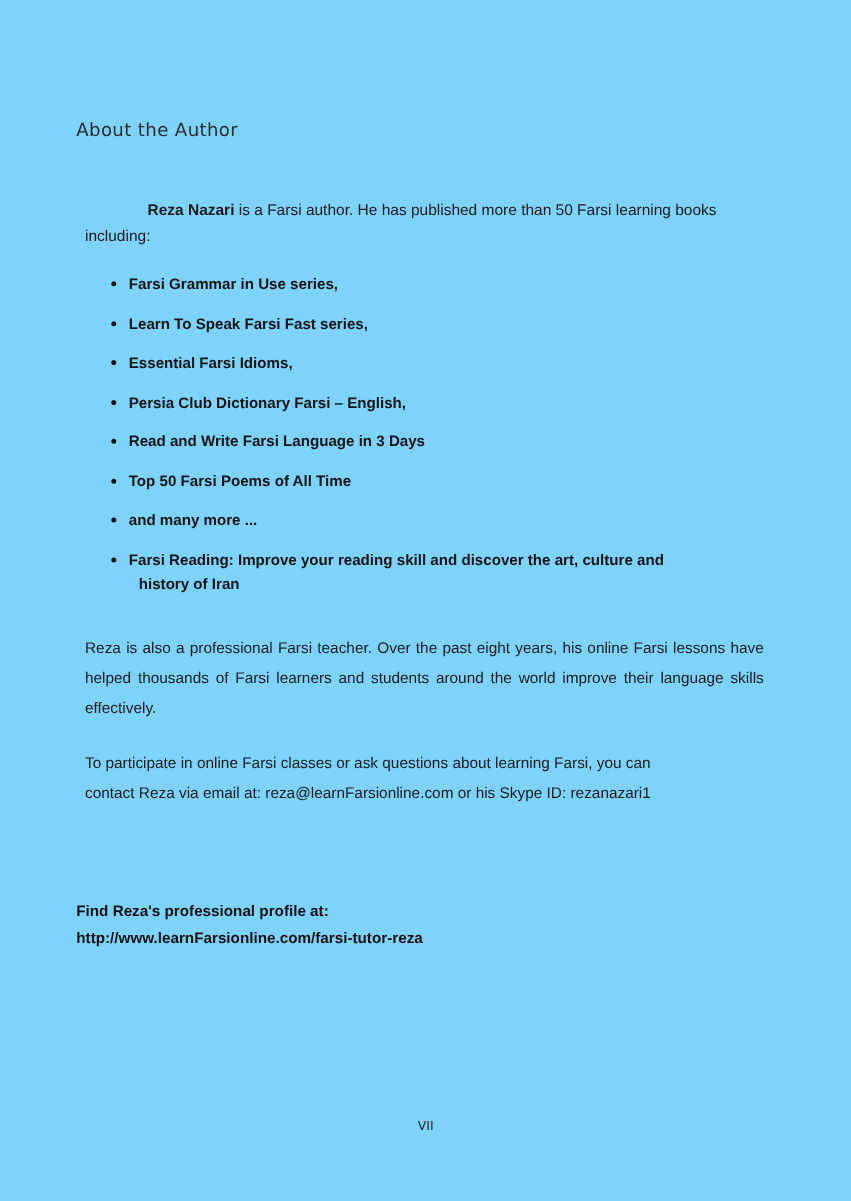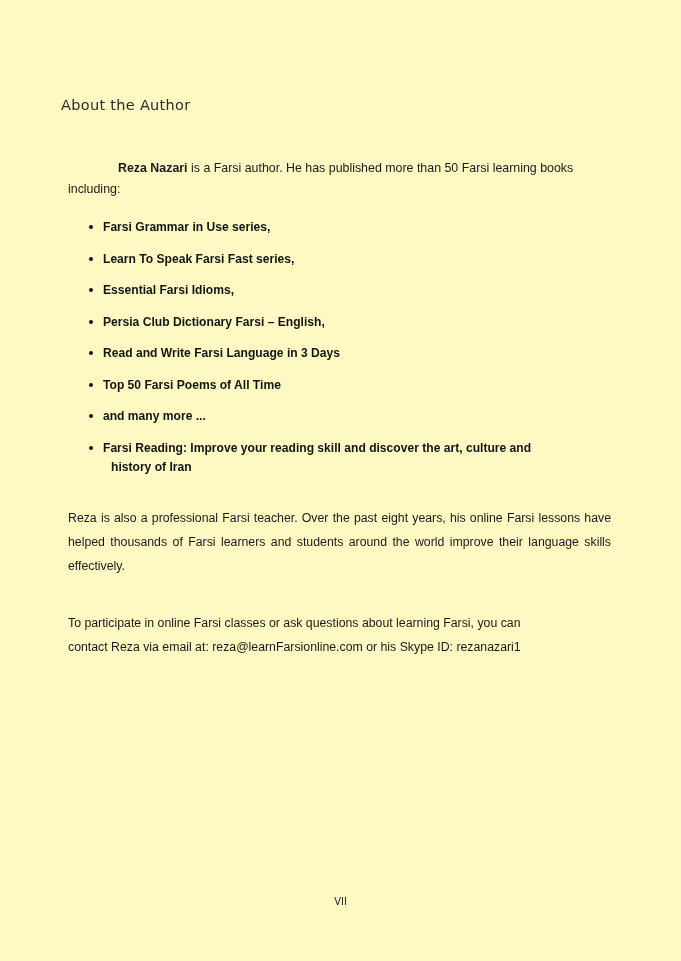--- a/index.html
+++ b/index.html
@@ -5,21 +5,21 @@
 <style>
   html, body {
     margin: 0;
     padding: 0;
     background: #ffffff;
   }
   .page {
     position: relative;
     width: 681px;
     height: 961px;
-    background: #fef9c3;
+    background: #7dd3fc;
     overflow: hidden;
     font-family: "Liberation Sans", sans-serif;
     color: #1a1a1a;
     text-decoration: underline;
     -webkit-font-smoothing: antialiased;
   }
 
   
   .doc-heading {
     position: absolute;
@@ -93,21 +93,21 @@
     font-size: 12.3px;
     line-height: 24px;
     text-align: justify;
     text-justify: inter-word;
     color: #1a1a1a;
   }
   .para-teacher {
     margin-top: 29px;
   }
   .para-contact {
-    margin-top: 33px;
+    margin-top: 20px;
     text-align: left;
   }
   .para-contact .line2 {
     display: block;
   }
 
   
   .profile-block {
     position: absolute;
     left: 61px;
@@ -194,17 +194,19 @@
     <p class="body-para para-teacher">Reza is also a professional Farsi teacher. Over the past eight years, his online Farsi lessons have helped thousands of Farsi learners and students around the world improve their language skills effectively.</p>
 
     <p class="body-para para-contact">
       <span>To participate in online Farsi classes or ask questions about learning Farsi, you can</span>
       <span class="line2">contact Reza via email at: reza@learnFarsionline.com or his Skype ID: rezanazari1</span>
     </p>
 
   </div>
 
   <div class="profile-block">
+    <div>Find Reza's professional profile at:</div>
+    <div>http://www.learnFarsionline.com/farsi-tutor-reza</div>
   </div>
 
   <div class="page-number">VII</div>
 
 </div>
 
 </body></html>

